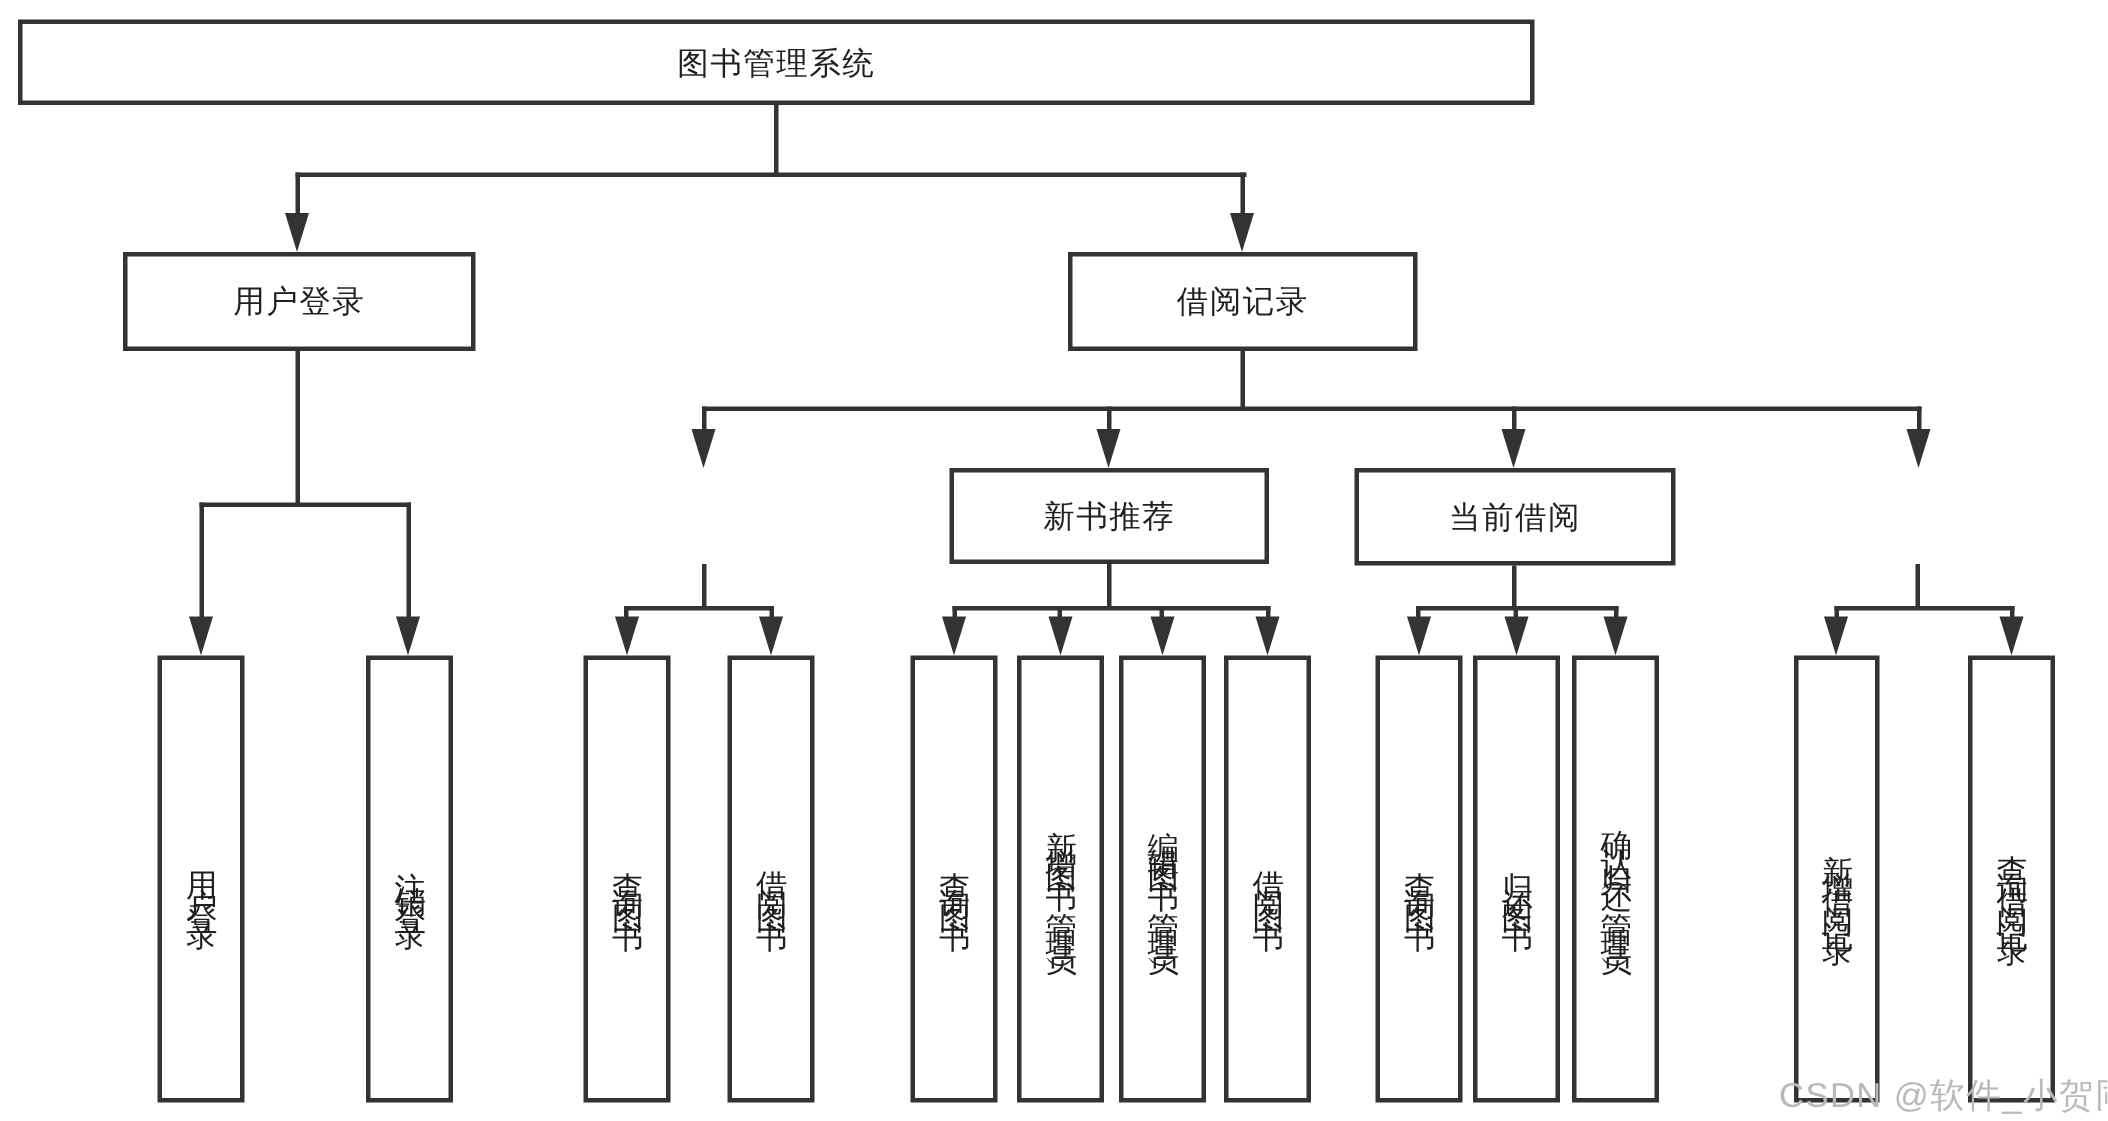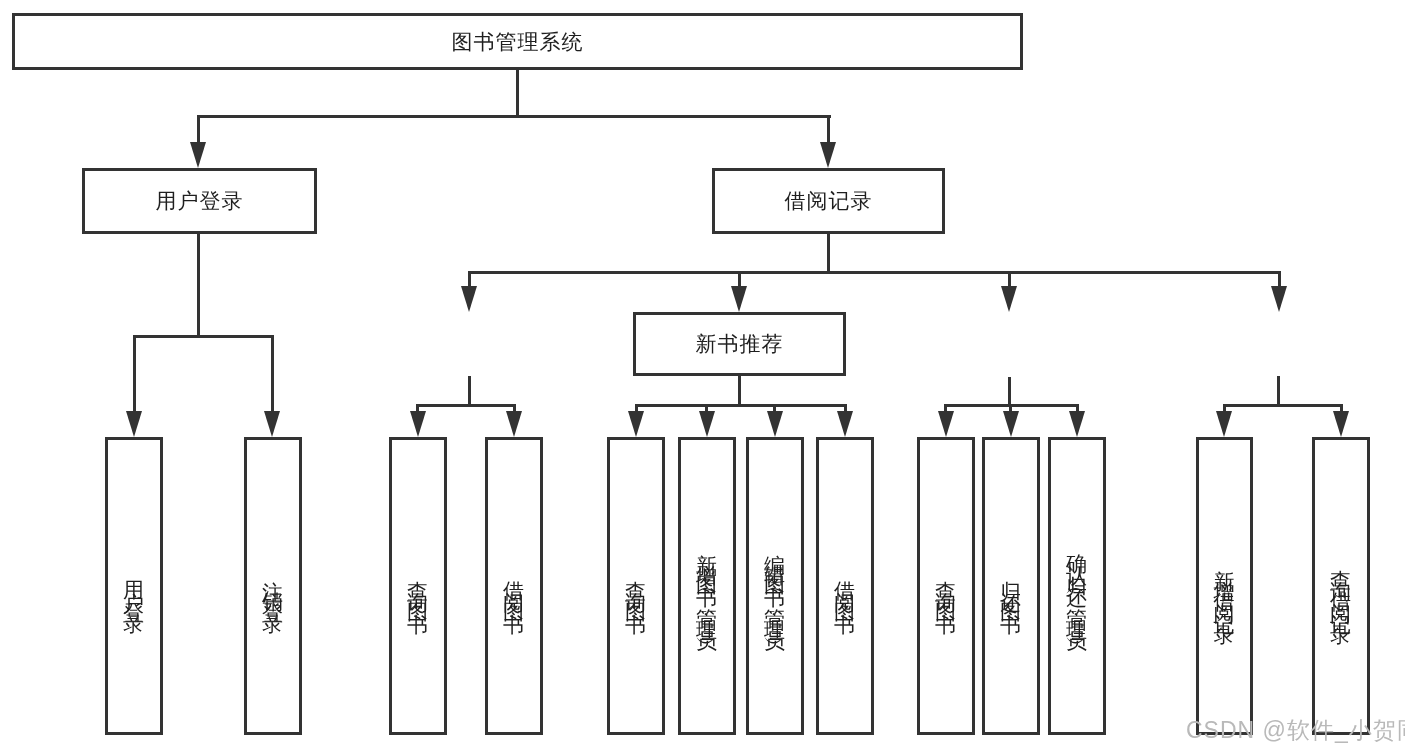--- a/index.html
+++ b/index.html
@@ -98,20 +98,23 @@
   <div class="line" style="left:738px;top:271px;width:3px;height:19px"></div>
   <div class="arrowhead" style="left:731px;top:286px"></div>
   <div class="line" style="left:1008px;top:271px;width:3px;height:19px"></div>
   <div class="arrowhead" style="left:1001px;top:286px"></div>
   <div class="line" style="left:1278px;top:271px;width:3px;height:19px"></div>
   <div class="arrowhead" style="left:1271px;top:286px"></div>
 
   <div class="box" style="left:633px;top:312px;width:213px;height:64px">
     <span class="hlabel">新书推荐</span>
   </div>
+  <div class="box" style="left:903px;top:312px;width:214px;height:65px">
+    <span class="hlabel">当前借阅</span>
+  </div>
 
   <div class="line" style="left:468px;top:376px;width:3px;height:30px"></div>
   <div class="line" style="left:416px;top:404px;width:100px;height:3px"></div>
   <div class="line" style="left:416px;top:404px;width:3px;height:10px"></div>
   <div class="arrowhead" style="left:410px;top:411px"></div>
   <div class="line" style="left:513px;top:404px;width:3px;height:10px"></div>
   <div class="arrowhead" style="left:506px;top:411px"></div>
 
   <div class="line" style="left:738px;top:376px;width:3px;height:30px"></div>
   <div class="line" style="left:635px;top:404px;width:212px;height:3px"></div>

